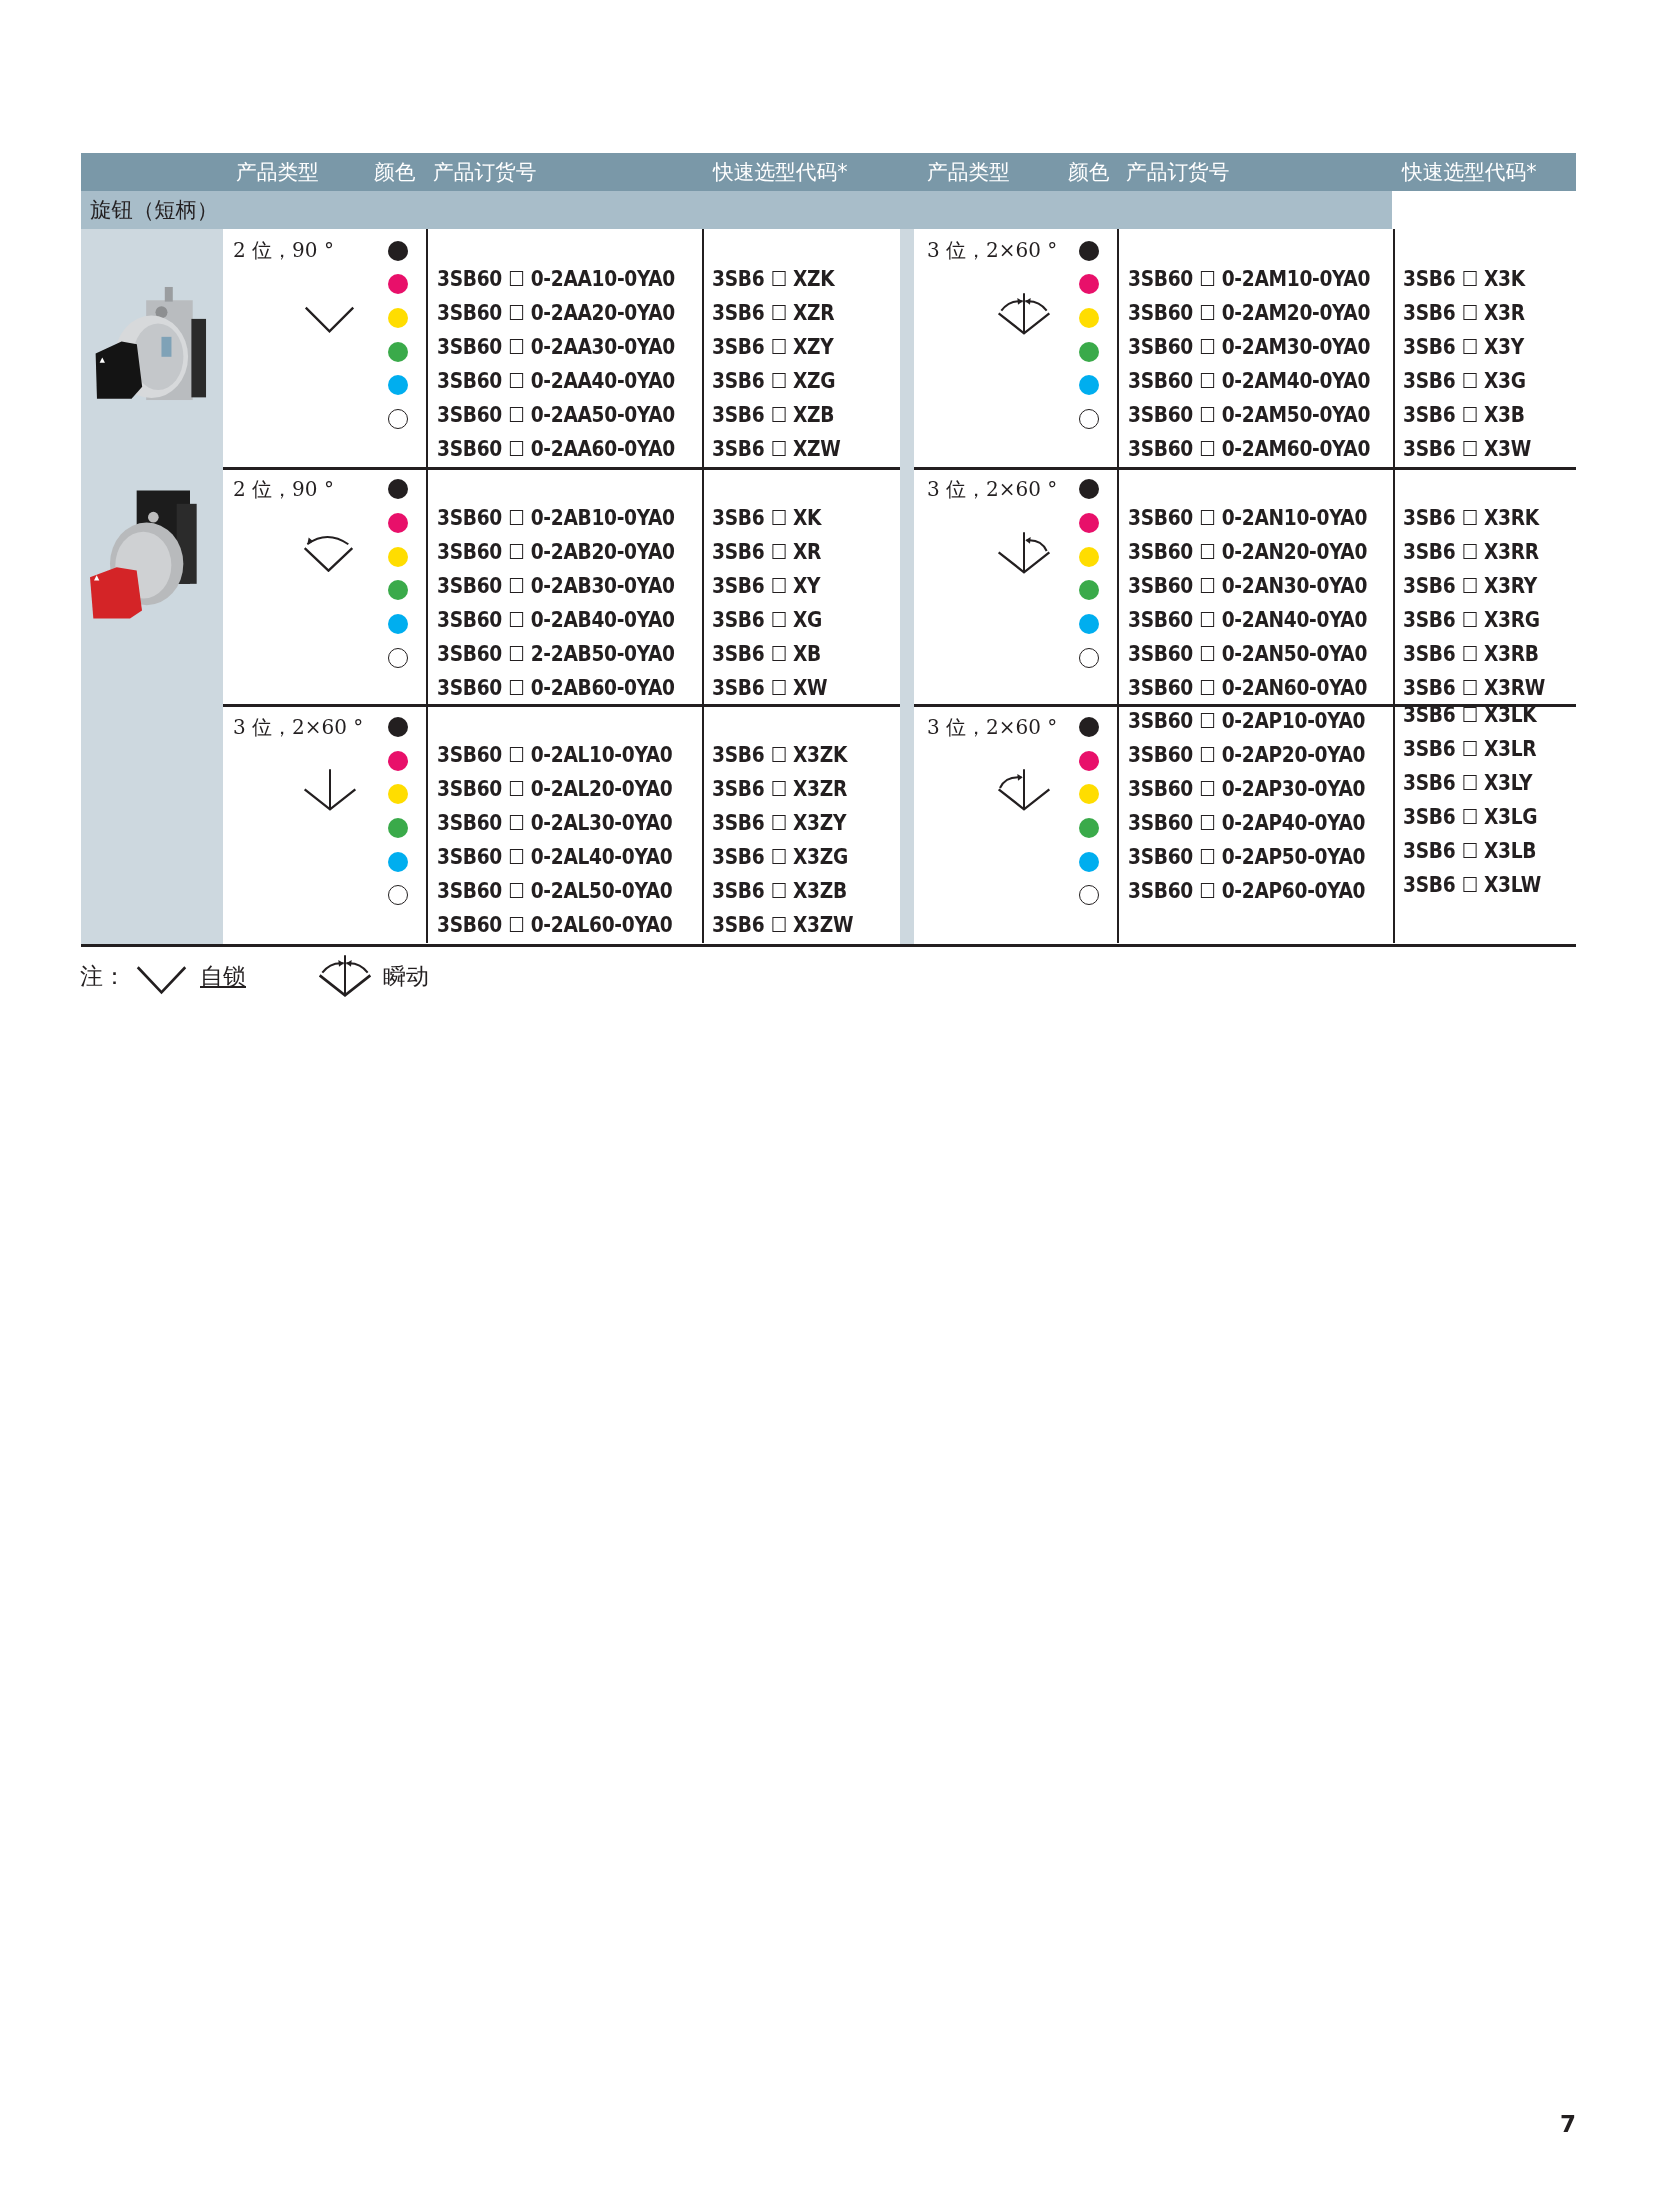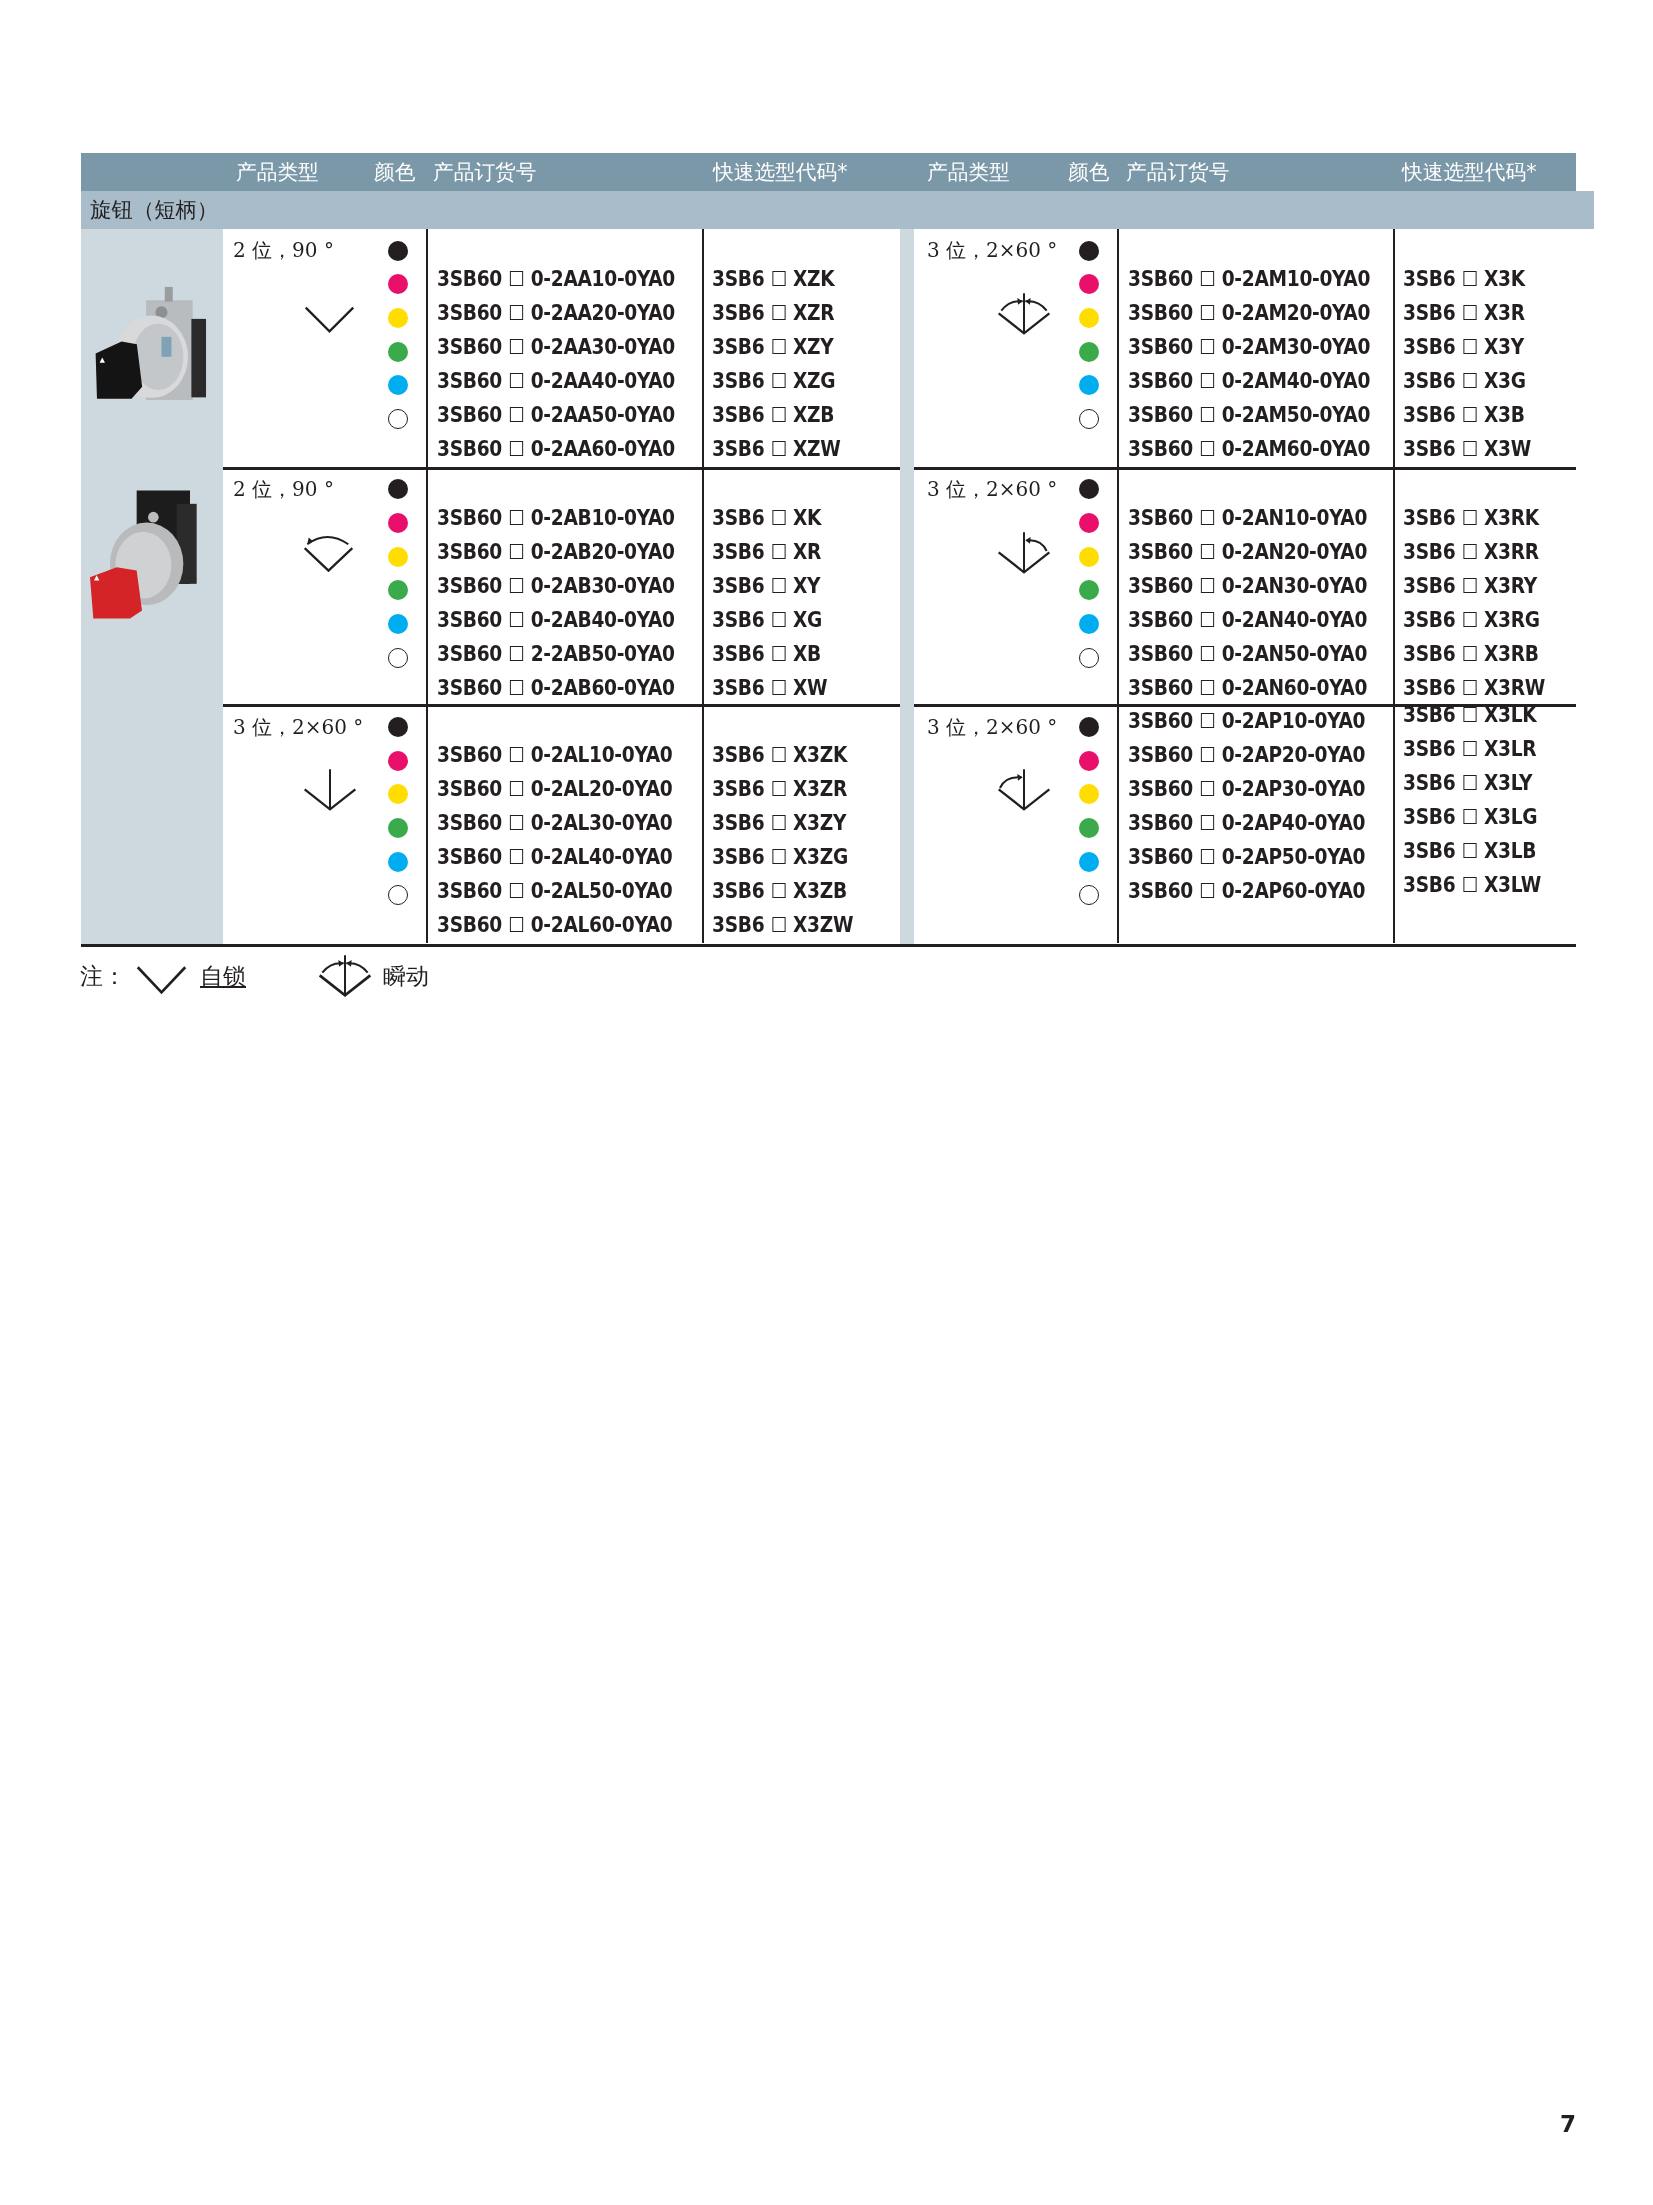--- a/index.html
+++ b/index.html
@@ -1,21 +1,21 @@
 <!DOCTYPE html>
 <html style="font-size:10.7px"><head>
 <meta charset="utf-8">
 <style>
   html, body { margin:0; padding:0; background:#ffffff; }
   body { width:1654px; height:2205px; position:relative; overflow:hidden;
          font-family:"DejaVu Sans", "Liberation Sans", sans-serif; color:#231f20; }
   .abs { position:absolute; }
   .hdr { left:81px; top:153px; width:1495px; height:38px; background:#7a98a8; }
   .hdr-label { position:absolute; top:0; height:38px; line-height:38px; color:#ffffff; font-size:20.7px; white-space:nowrap; }
-  .sub { left:81px; top:191px; width:1513px; height:38px; background:#a8bdc9; }
+  .sub { left:81px; top:191px; width:1311px; height:38px; background:#a8bdc9; }
   .sub-label { position:absolute; left:9.3px; top:0; line-height:38px; font-size:21.3px; color:#231f20; white-space:nowrap; }
   .imgcol { left:81px; top:229px; width:142px; height:716px; background:#cdd8df; }
   .midgap { left:900px; top:229px; width:14px; height:716px; background:#cdd8df; }
   .hline { position:absolute; height:2.7px; background:#231f20; }
   .vline { position:absolute; width:2px; background:#231f20; }
   .block { position:absolute; }
   .ptype { position:absolute; font-size:20px; white-space:nowrap; color:#231f20; font-family:"DejaVu Serif", serif; }
   .lines { position:absolute;margin-top:28px; }
   .line { height:34px; line-height:34px; font-size:20.7px; font-weight:bold; white-space:nowrap; letter-spacing:-0.3px; font-family:"DejaVu Sans", sans-serif; font-stretch:condensed; }
   .dot { position:absolute; width:20px; height:20px; border-radius:50%; box-sizing:border-box; }

